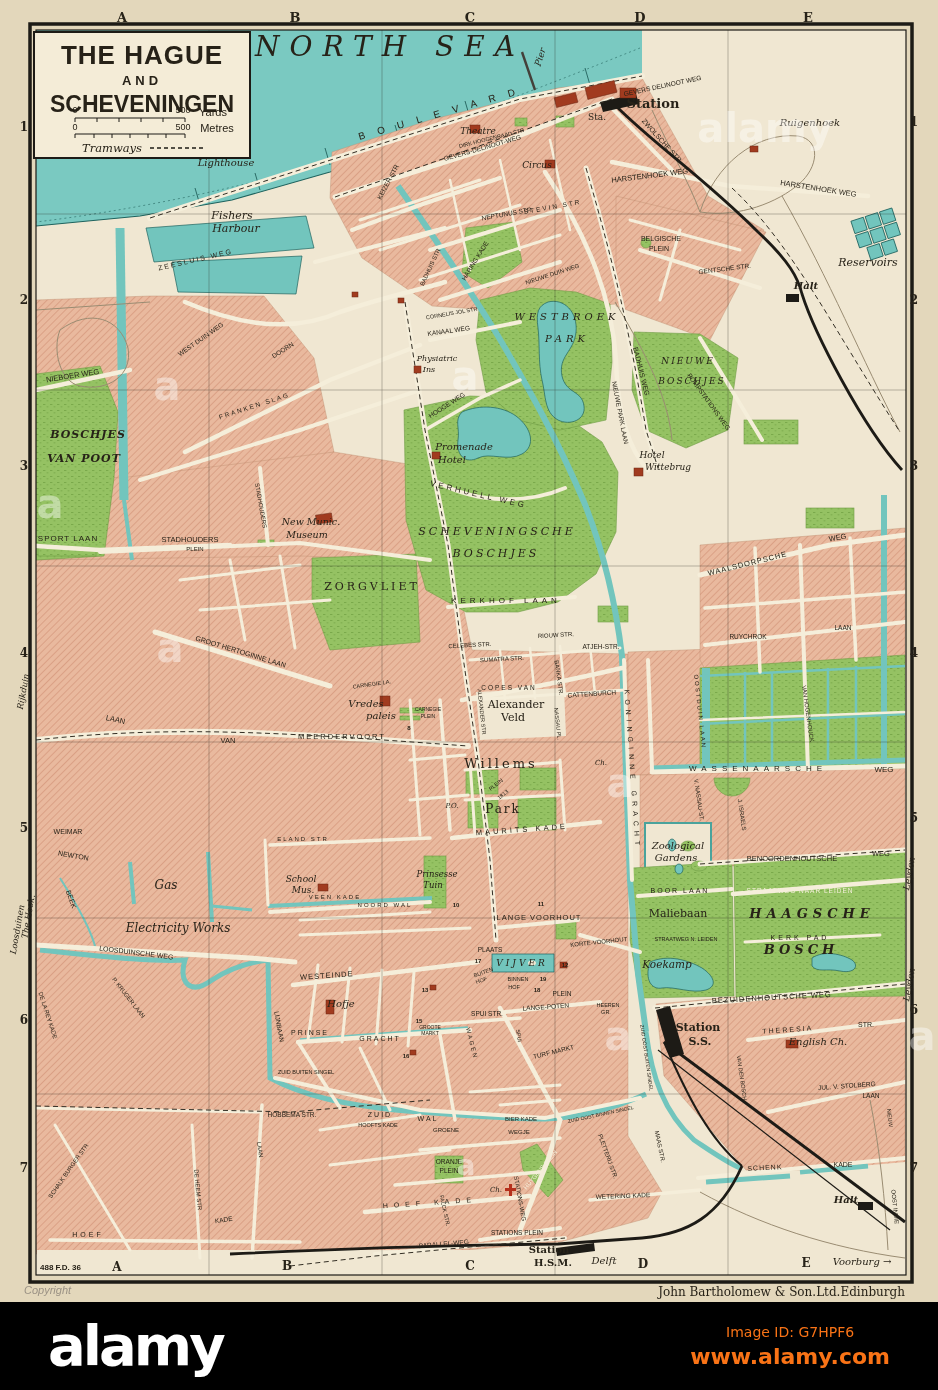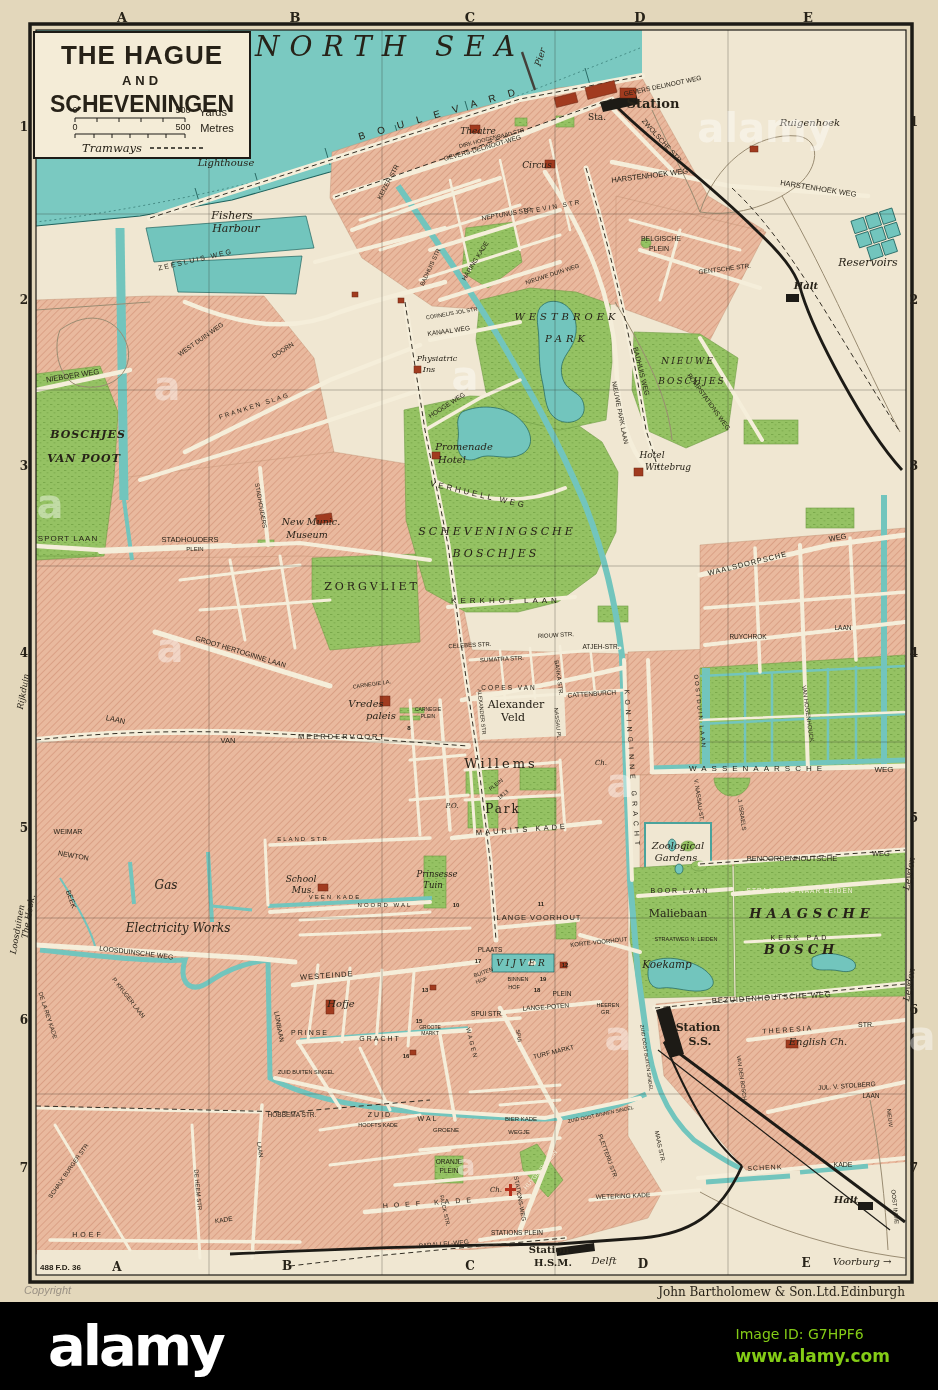--- a/index.html
+++ b/index.html
@@ -12,23 +12,23 @@
   svg text.it{font-style:italic;}
   svg text.b{font-weight:bold;}
   svg text.gy{fill:#9a9184;}
   svg text.cr{fill:#f6efdc;}
   svg text.wm{fill:#ffffff;opacity:.42;font-family:"DejaVu Sans",sans-serif;font-weight:bold;}
   .footer{position:absolute;left:0;bottom:0;width:100%;height:88px;background:#000;
           display:flex;align-items:center;justify-content:space-between;
           padding:0 48px;box-sizing:border-box;}
   .alamy-logo{color:#fff;font-family:"DejaVu Sans",sans-serif;font-weight:bold;
               font-size:56px;letter-spacing:-3px;line-height:1;}
-  .footer-right{text-align:left;color:#84cc16;font-family:"DejaVu Sans",sans-serif;}
+  .footer-right{text-align:center;color:#f97316;font-family:"DejaVu Sans",sans-serif;}
   .footer-right .fid{font-size:14px;margin-bottom:4px;}
-  .footer-right .furl{font-size:17px;font-weight:bold;}
+  .footer-right .furl{font-size:22px;font-weight:bold;}
 </style>
 </head>
 <body>
 
 <div class="page">
 
 <svg id="map" width="938" height="1308" viewBox="0 0 938 1308">
   <defs>
     <pattern id="pk" width="5" height="5" patternUnits="userSpaceOnUse" patternTransform="rotate(45)">
       <rect width="5" height="5" fill="#e9b99e"></rect>

